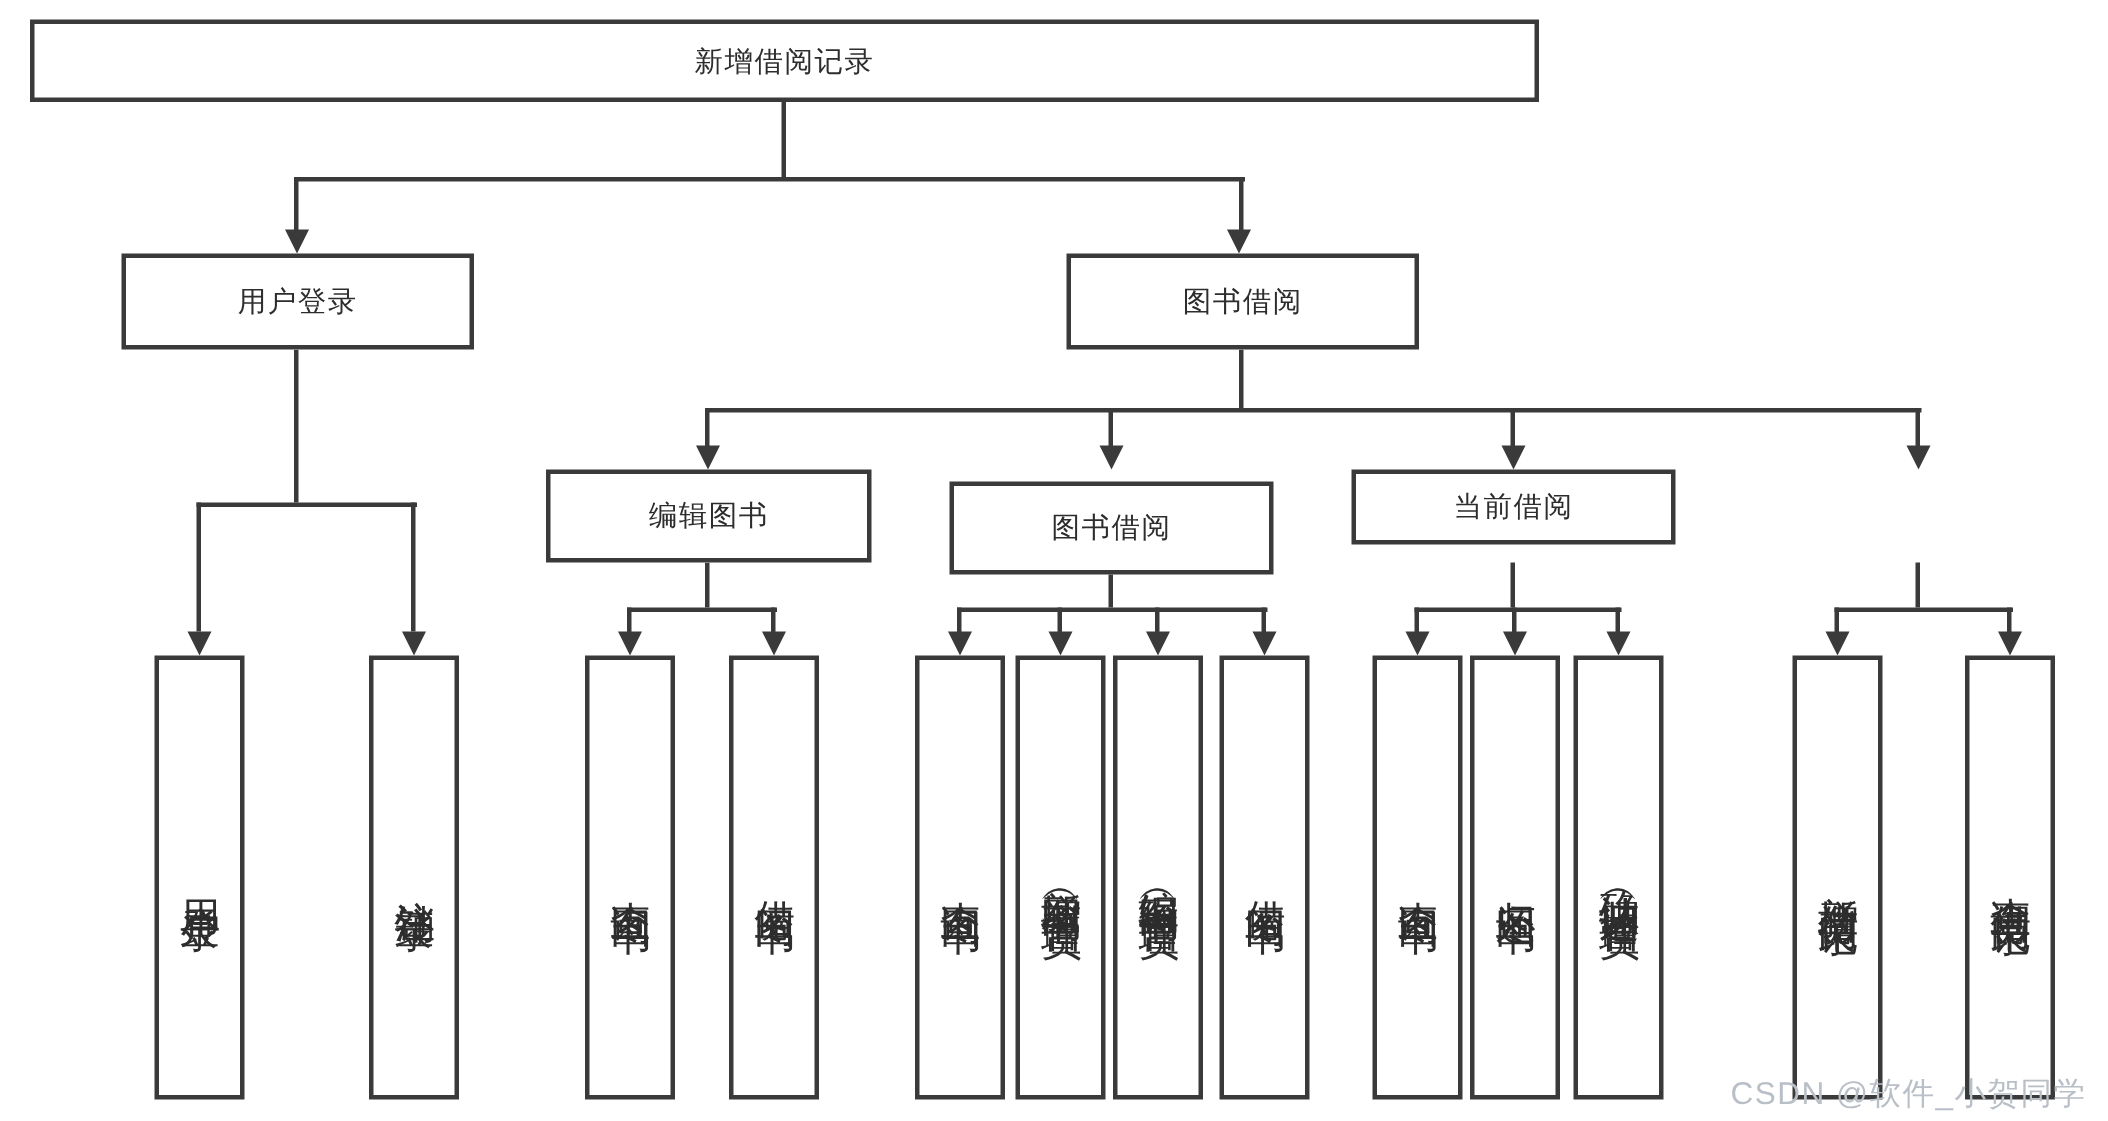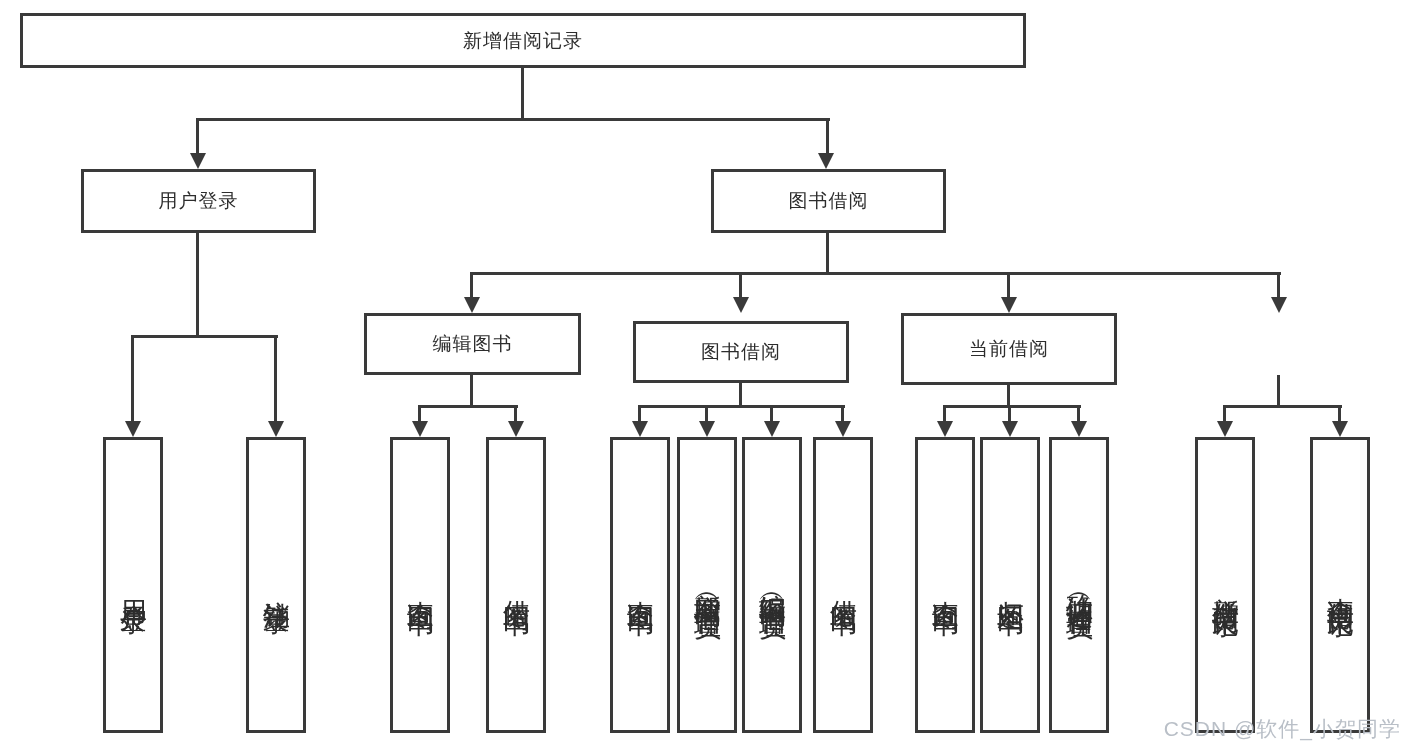--- a/index.html
+++ b/index.html
@@ -42,21 +42,21 @@
   .arrow{
     position:absolute;
     width:0;height:0;
     border-left:8px solid transparent;
     border-right:8px solid transparent;
     border-top:16px solid var(--line);
     z-index:1;
   }
   .watermark{
     position:absolute;
-    right:4px;bottom:4px;
+    right:14px;bottom:4px;
     font-size:21px;
     color:#b9bfc7;
     letter-spacing:1px;
     z-index:3;
     margin-top:20px;
   }
 </style>
 </head>
 <body>
 
@@ -87,21 +87,21 @@
   <div class="vline" style="left:739px;top:272px;width:3px;height:26px;"></div>
   <div class="vline" style="left:1007px;top:272px;width:3px;height:26px;"></div>
   <div class="vline" style="left:1277px;top:272px;width:3px;height:26px;"></div>
   <div class="arrow" style="left:464px;top:297px;"></div>
   <div class="arrow" style="left:733px;top:297px;"></div>
   <div class="arrow" style="left:1001px;top:297px;"></div>
   <div class="arrow" style="left:1271px;top:297px;"></div>
 
   <div class="box" style="left:364px;top:313px;width:217px;height:62px;">编辑图书</div>
   <div class="box" style="left:633px;top:297px;width:216px;height:62px;margin-top:24px;">图书借阅</div>
-  <div class="box" style="left:901px;top:313px;width:216px;height:72px;">当前借阅</div>
+  <div class="box" style="left:901px;top:313px;width:216px;height:50px;">当前借阅</div>
 
   <div class="vline" style="left:470px;top:375px;width:3px;height:30px;"></div>
   <div class="hline" style="left:418px;top:405px;width:100px;height:3px;"></div>
   <div class="vline" style="left:418px;top:405px;width:3px;height:18px;"></div>
   <div class="vline" style="left:514px;top:405px;width:3px;height:18px;"></div>
   <div class="arrow" style="left:412px;top:421px;"></div>
   <div class="arrow" style="left:508px;top:421px;"></div>
 
   <div class="vline" style="left:739px;top:375px;width:3px;height:30px;"></div>
   <div class="hline" style="left:638px;top:405px;width:207px;height:3px;"></div>

